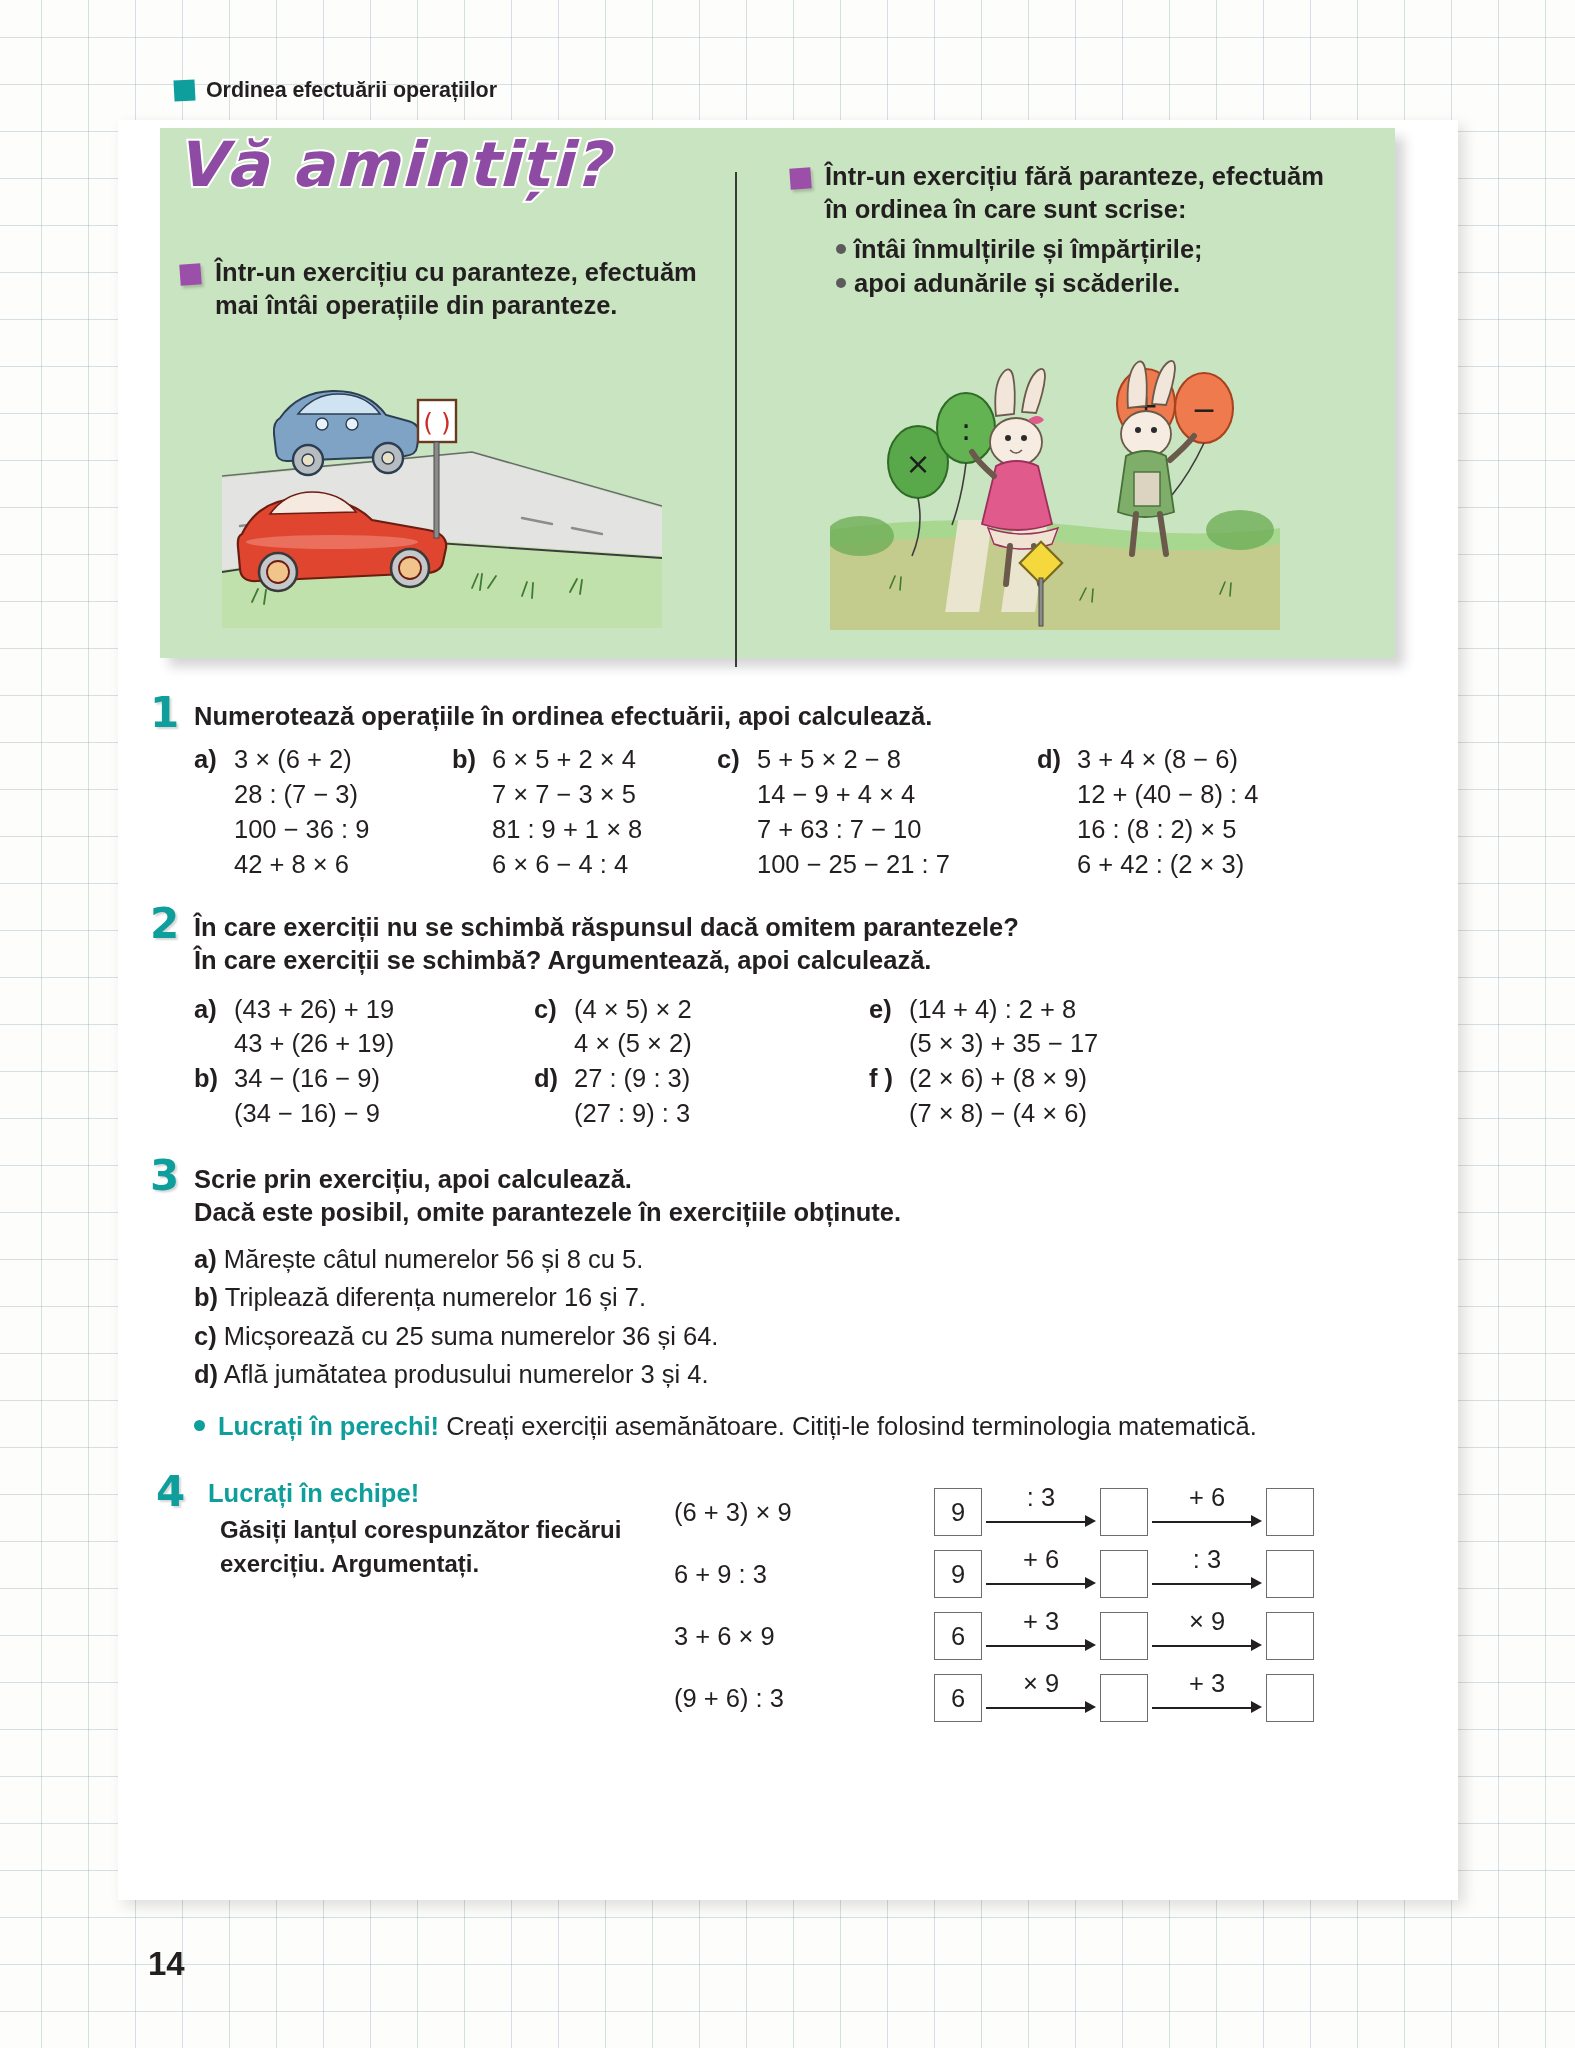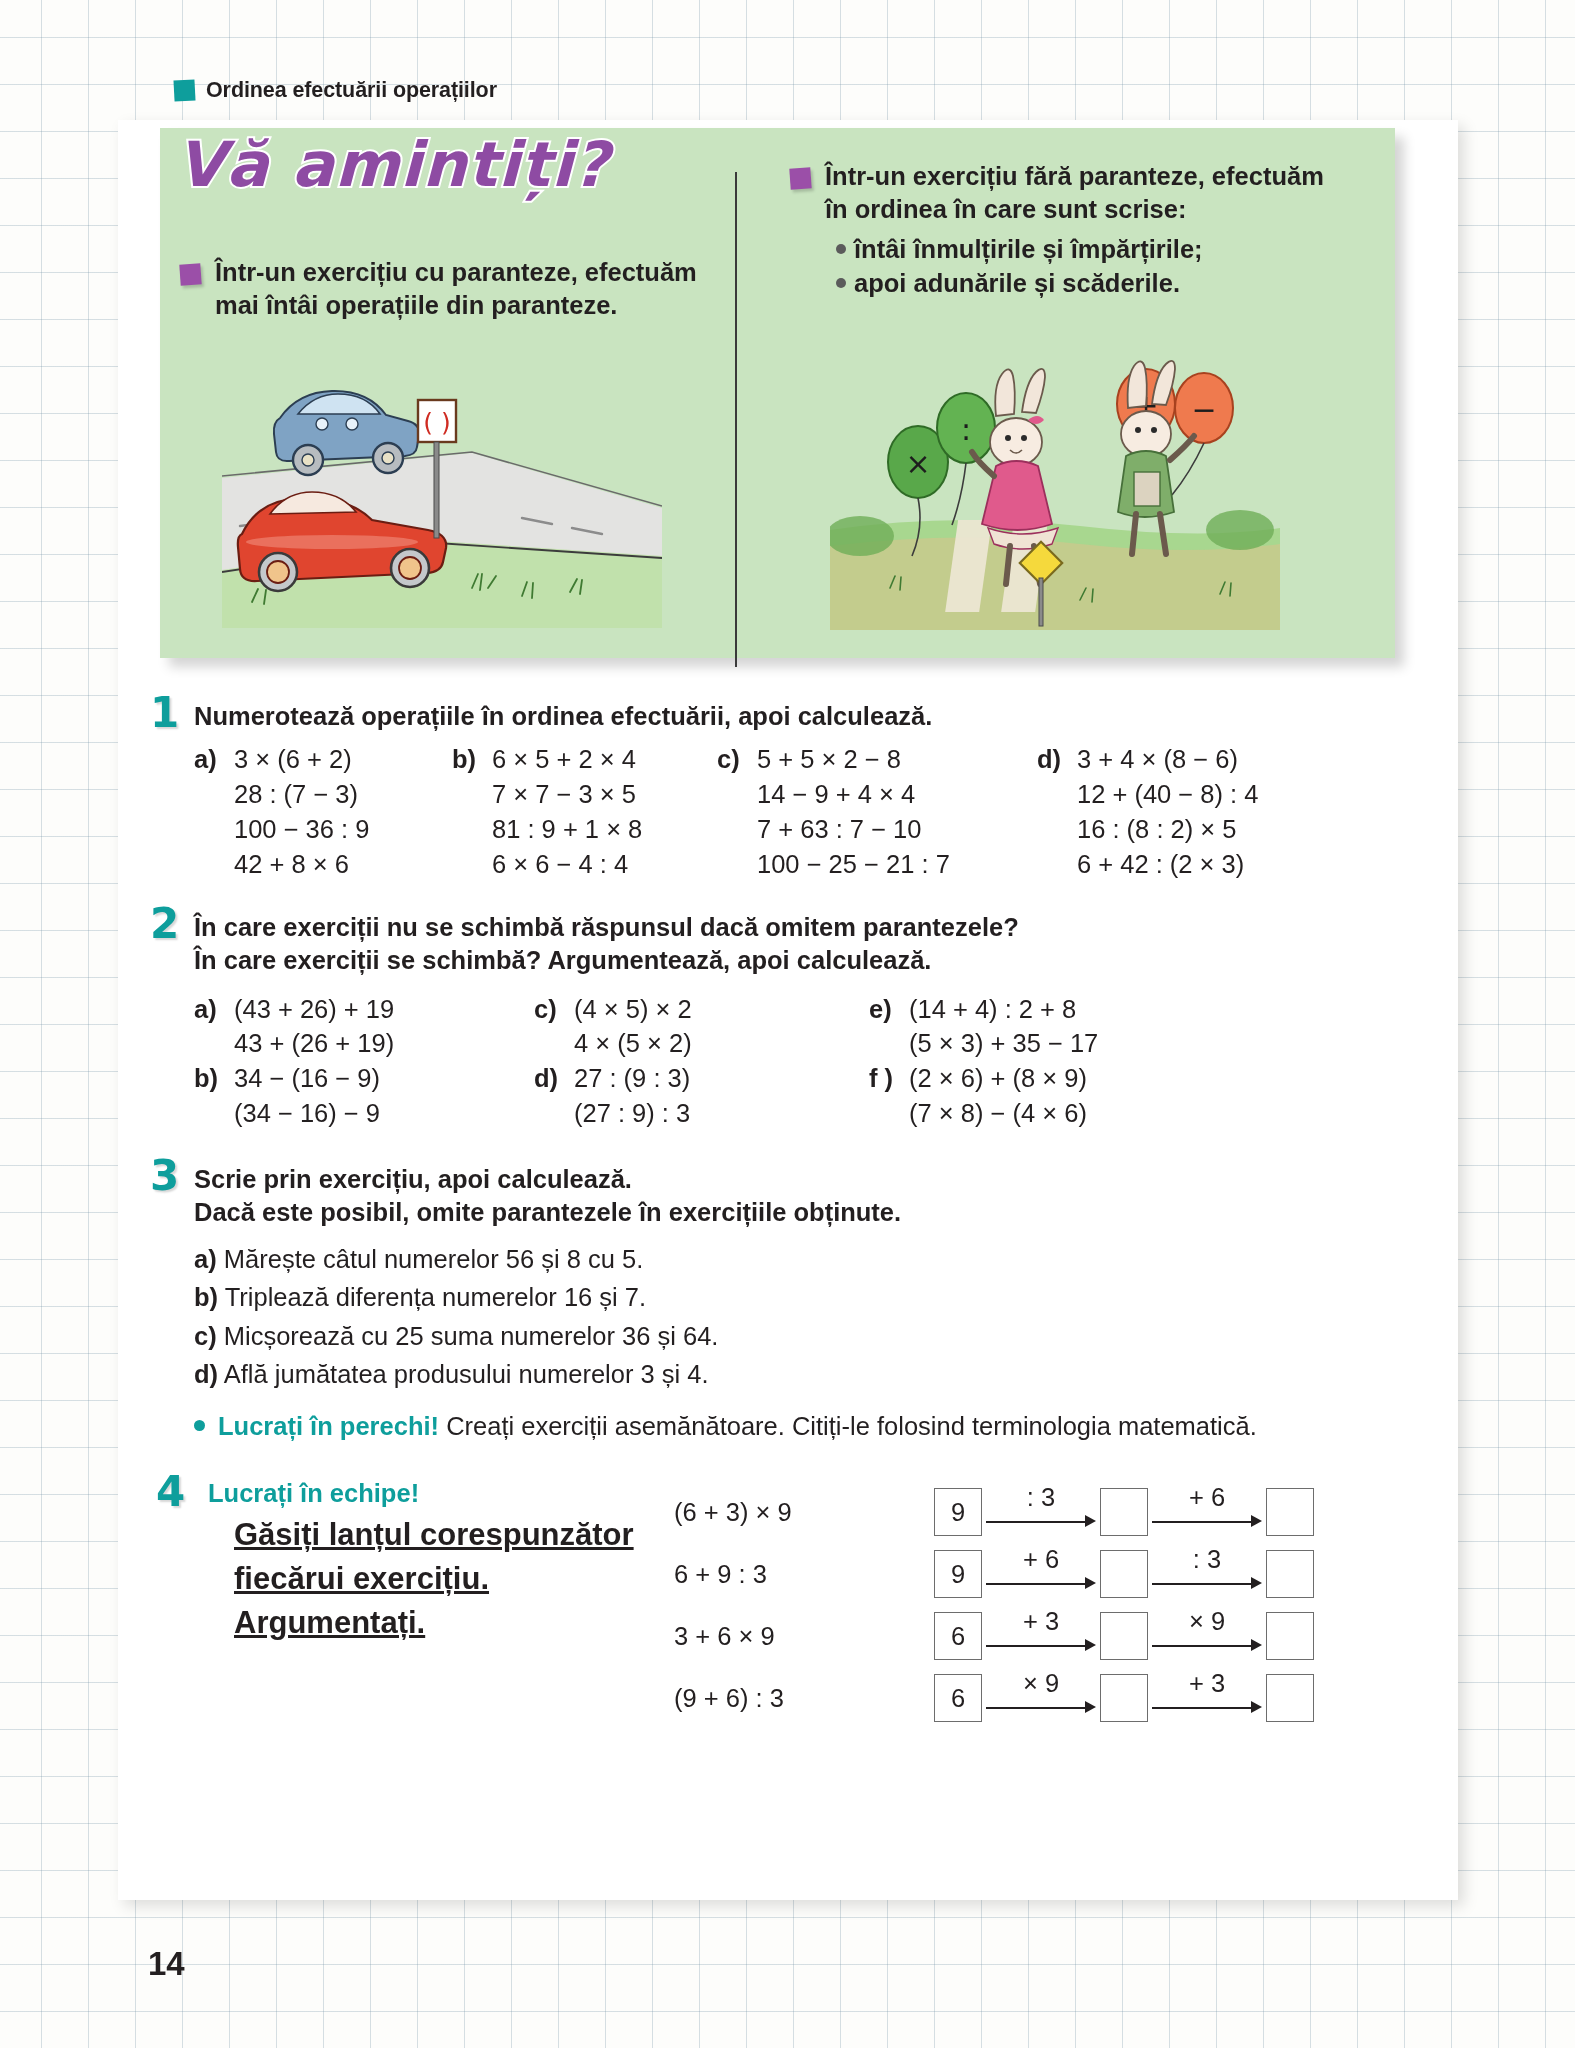--- a/index.html
+++ b/index.html
@@ -250,27 +250,26 @@
   #ex4-left { width: 480px; position: relative; padding-left: 44px; }
   #ex4-left .ex-num { top: -6px; left: 6px; }
   #ex4-title {
     font-size: 25.5px;
     font-weight: bold;
     color: #0e9e9c;
     line-height: 1.28;
     margin-left: 14px;
   }
   #ex4-desc {
-    font-size: 31px;
+    font-size: 24px;
     font-weight: bold;
     color: #231f20;
     line-height: 1.42;
-    margin-left: 40px;
+    margin-left: 26px;
     margin-top: 3px;
-    text-decoration: underline;
   }
 
   #ex4-exprs { width: 260px; padding-top: 4px; }
   .ex4-expr {
     font-size: 25.5px;
     color: #231f20;
     height: 62px;
     line-height: 62px;
     white-space: nowrap;
   }

